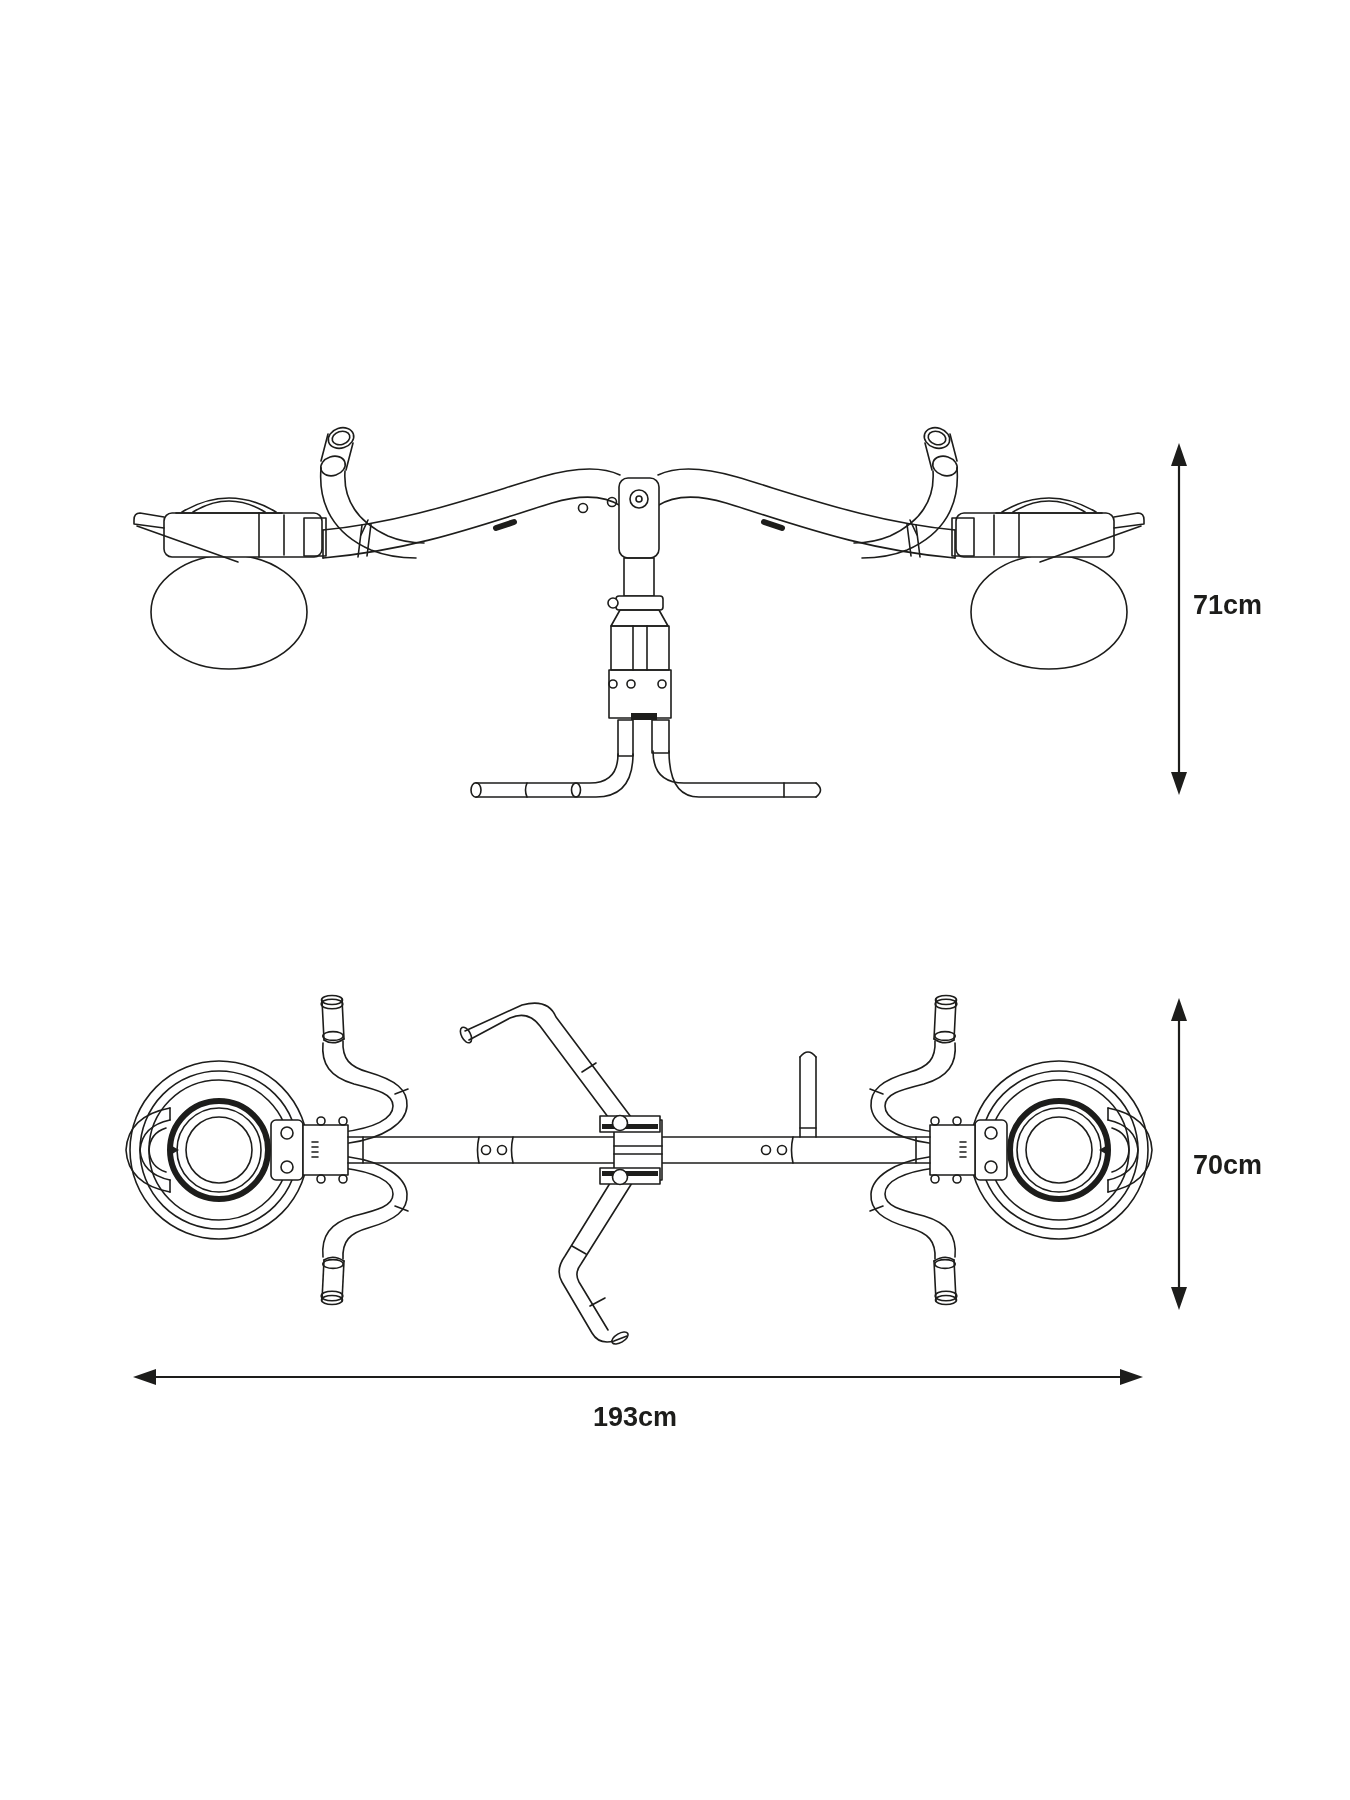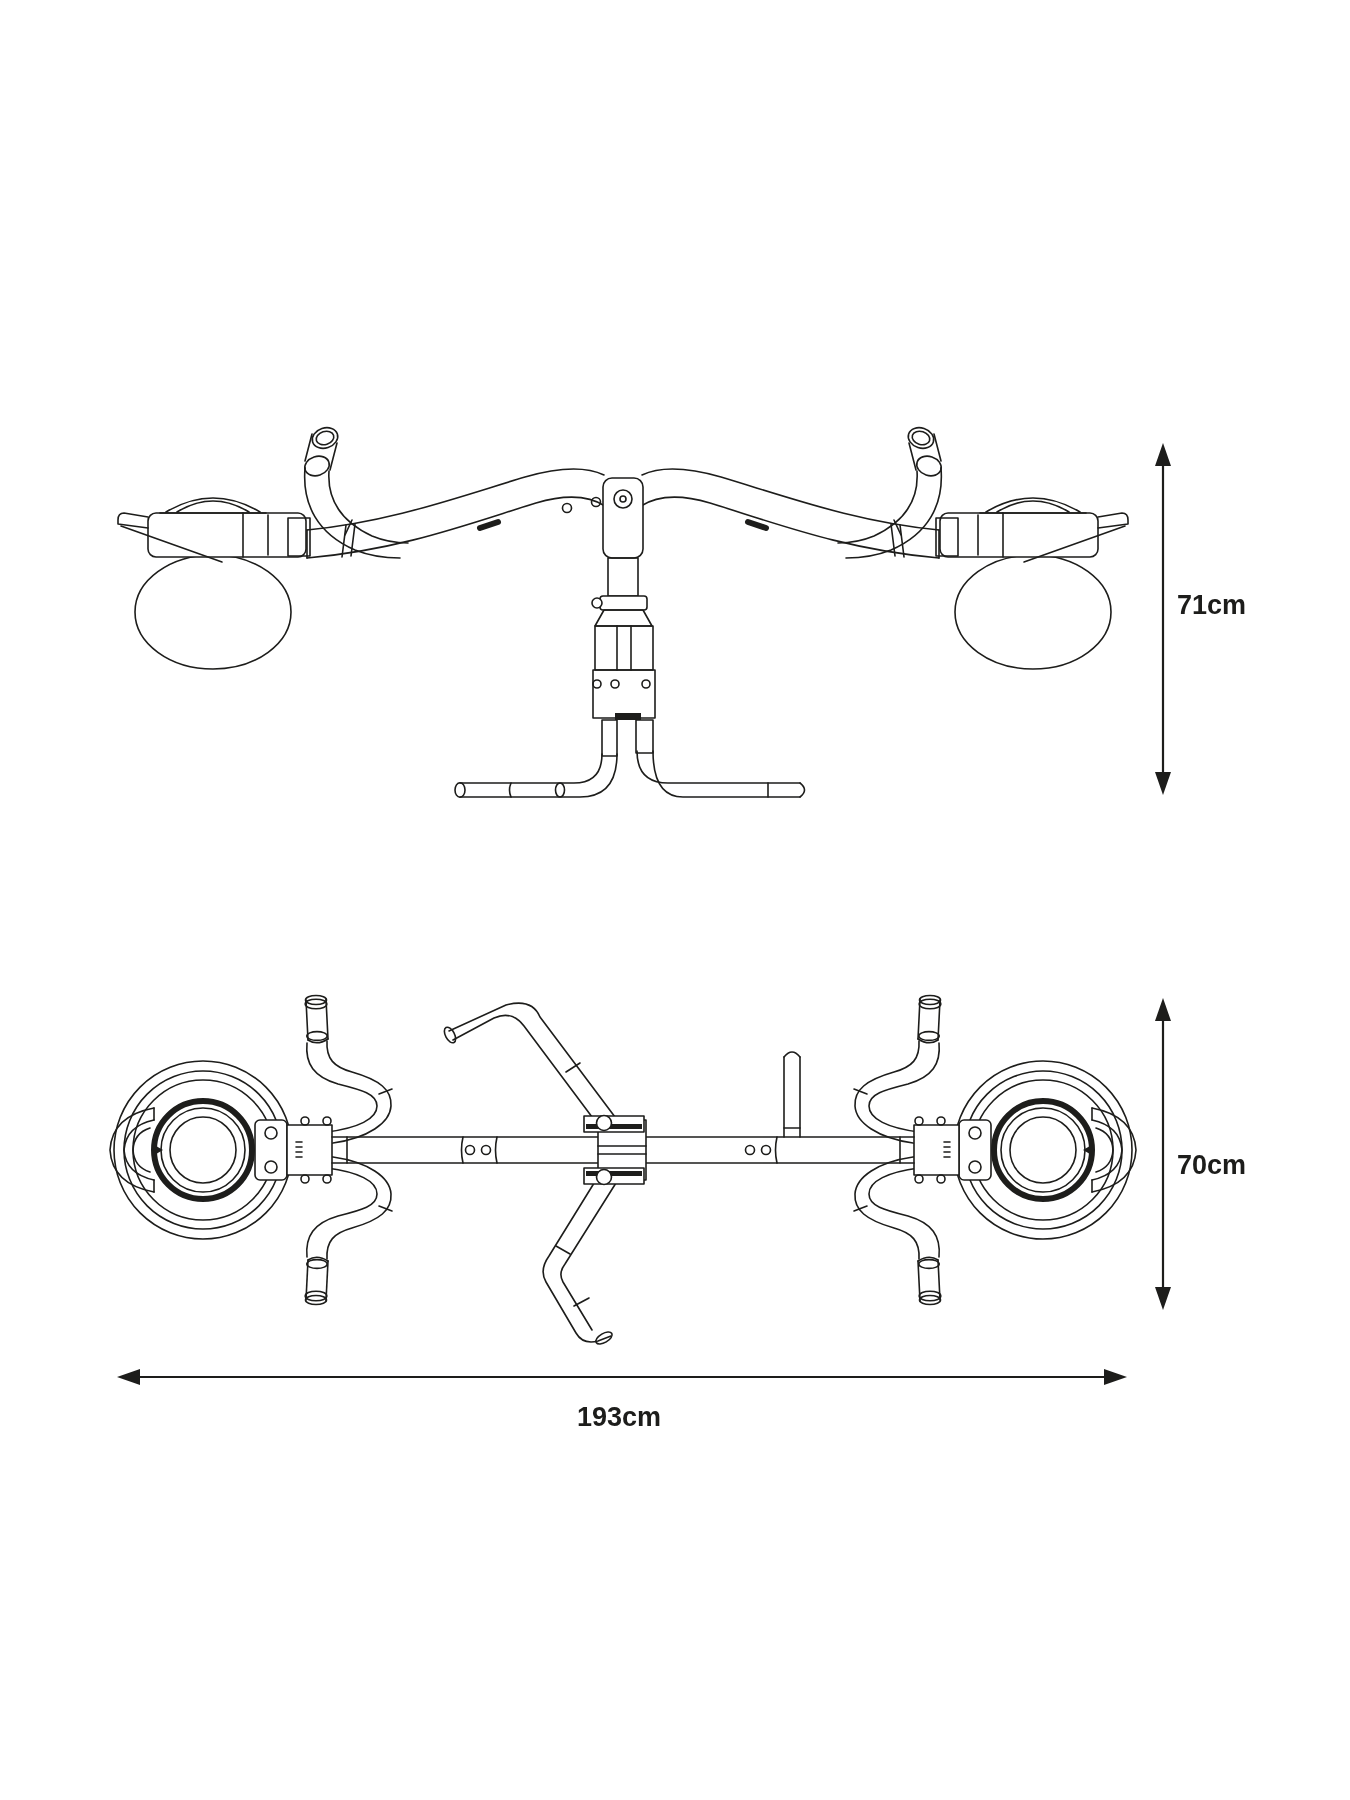--- a/index.html
+++ b/index.html
@@ -1,17 +1,17 @@
 <!DOCTYPE html>
 <html style="--line: #1d1d1b; --text: #1d1d1b; --bg: #ffffff;"><head>
 <meta charset="utf-8">
 <style>
   :root{ --line:#1d1d1b; --text:#1d1d1b; --bg:#ffffff; }
   html,body{margin:0;padding:0;background:var(--bg);}
-  .canvas{position:relative;width:1288px;height:1800px;background:var(--bg);overflow:hidden;}
+  .canvas{position:relative;width:1288px;height:1800px;background:var(--bg);overflow:hidden;padding-left:16px;}
   svg{display:block;}
   .ln{fill:none;stroke:var(--line);stroke-width:1.6;stroke-linecap:round;stroke-linejoin:round;}
   .ring{fill:none;stroke:var(--line);stroke-width:6;}
   .slot{fill:none;stroke:var(--line);stroke-width:6;stroke-linecap:round;}
   .wh{fill:#ffffff;stroke:var(--line);stroke-width:1.6;stroke-linejoin:round;}
   .filldark{fill:var(--line);stroke:none;}
   .dim{fill:none;stroke:var(--line);stroke-width:2.2;}
   .dimhead{fill:var(--line);stroke:none;}
   .dim-label{font-family:"Liberation Sans",sans-serif;font-size:27px;font-weight:600;fill:var(--text);}
 </style>

